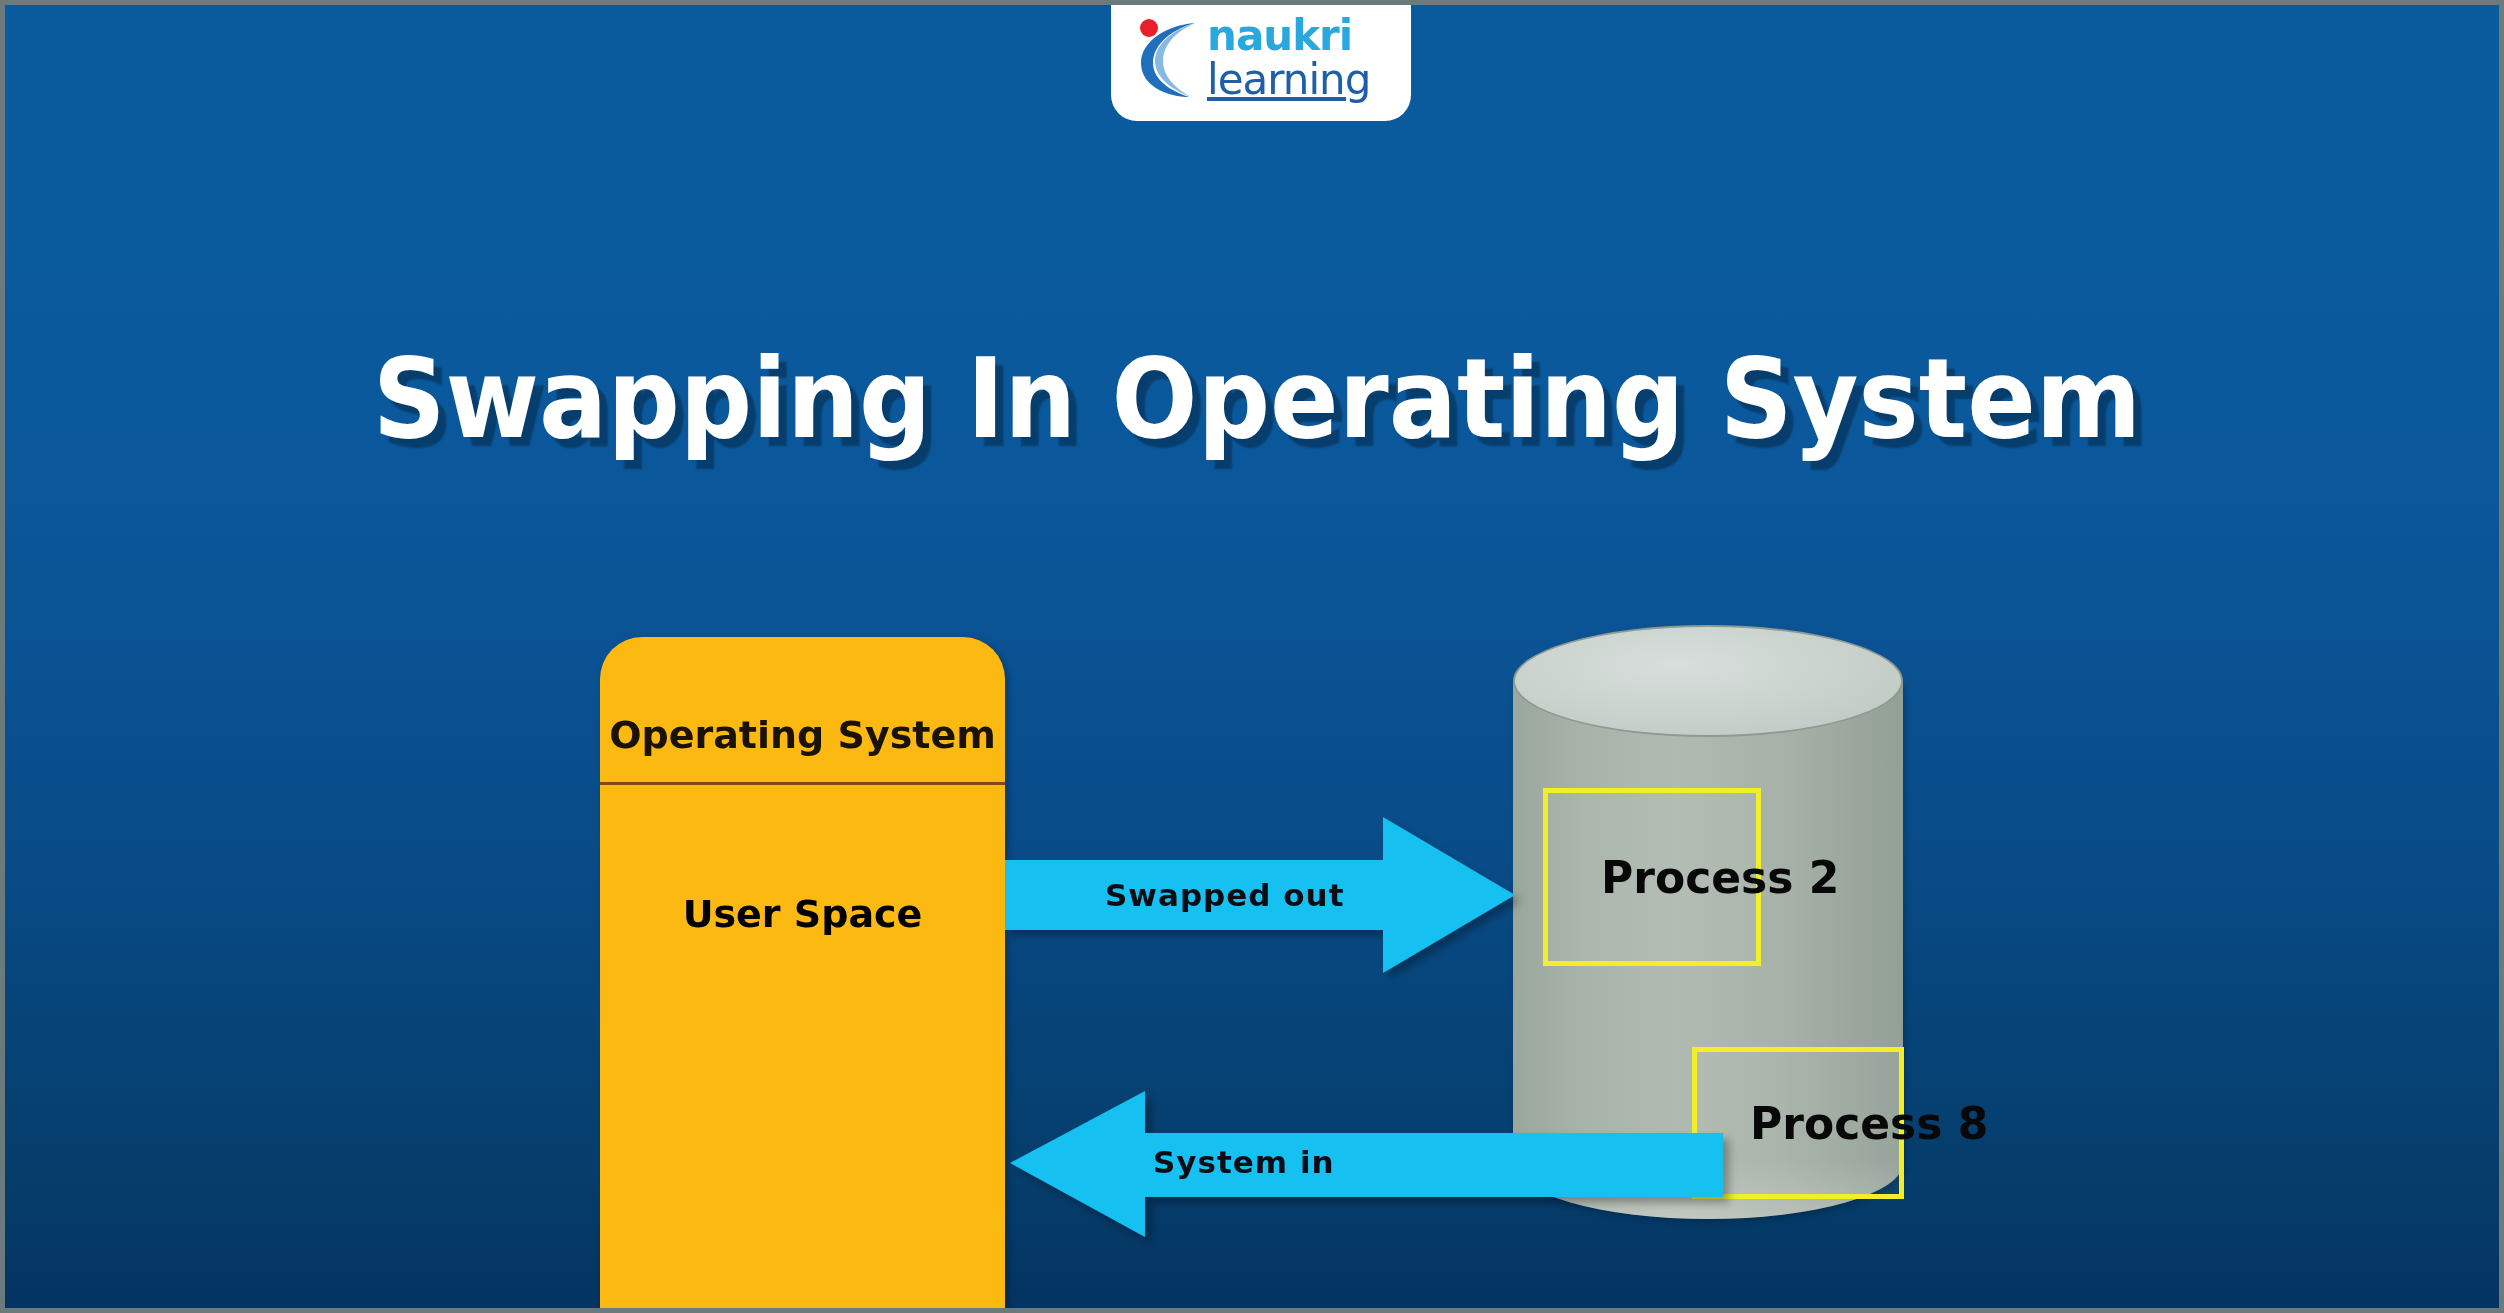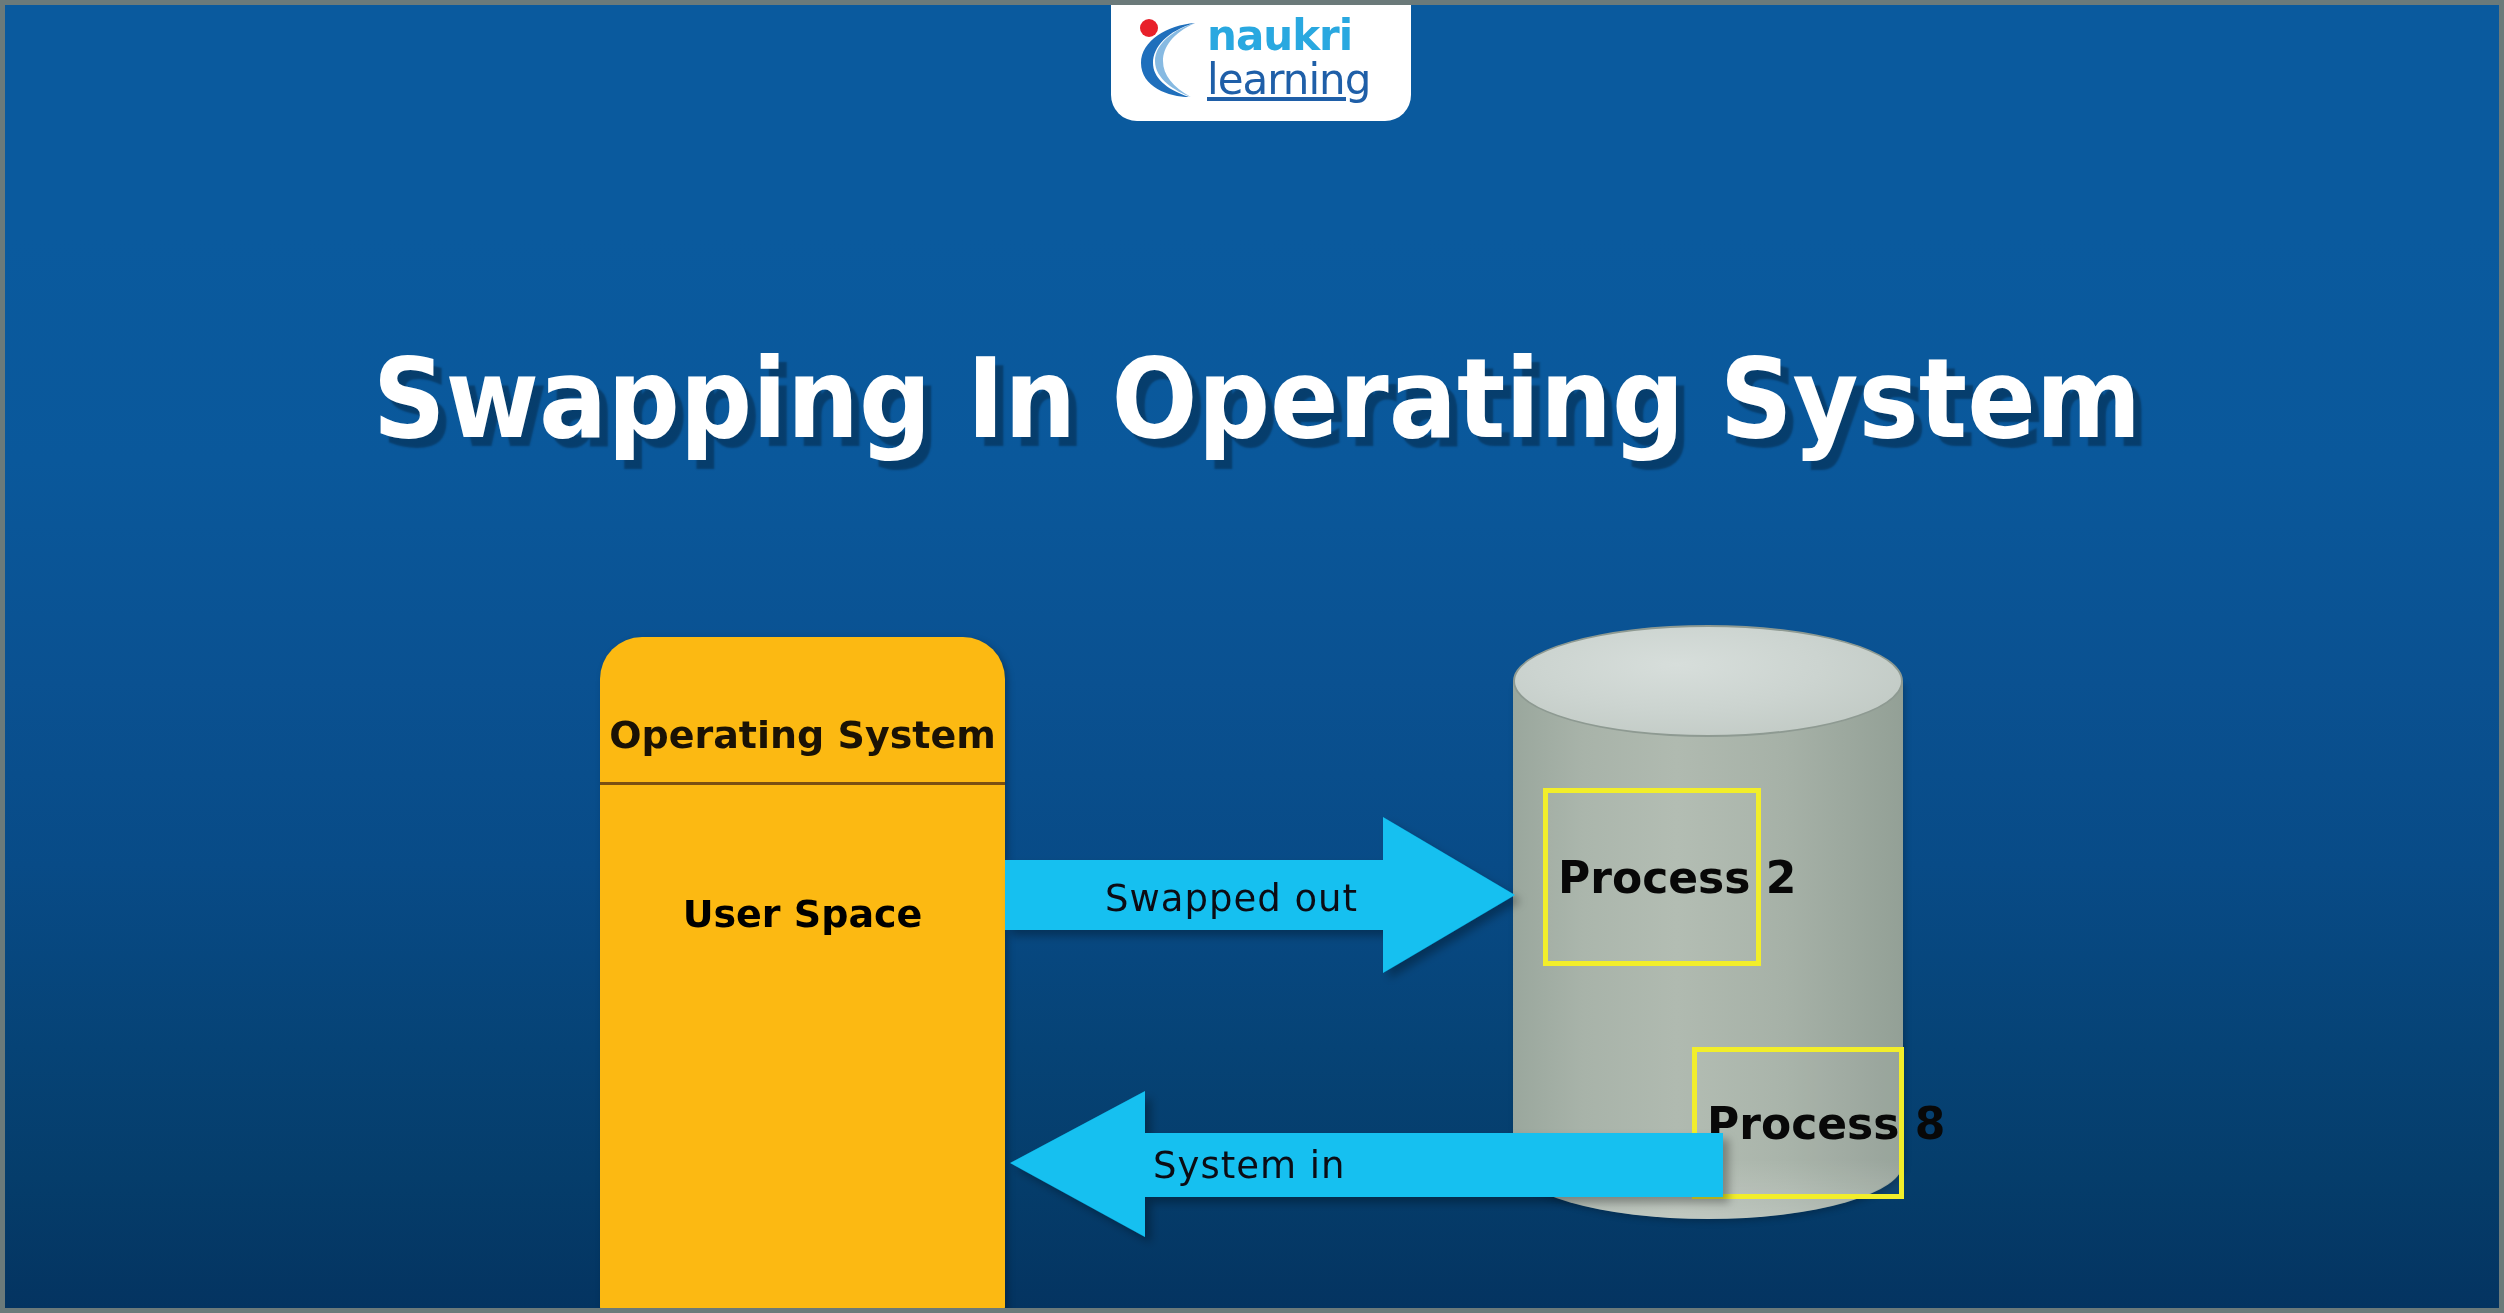--- a/index.html
+++ b/index.html
@@ -191,20 +191,21 @@
   }
 
   
   .process-box {
     position: absolute;
     border: 5px solid #f2ee2a;
     box-sizing: border-box;
     background: rgba(255,255,255,0.045);
     display: flex;
     align-items: center;
+    padding-left: 43px;
   }
   .process-label {
     font-family: "DejaVu Sans", sans-serif;
     font-weight: bold;
     font-size: 44px;
     color: #080808;
     padding-left: 10px;
     white-space: nowrap;
   }
   #process-2-box {
@@ -224,22 +225,22 @@
   .arrow-svg {
     position: absolute;
     overflow: visible;
   }
   #swapped-out-arrow { left: 1000px; top: 800px; }
   #swapped-in-arrow  { left: 1000px; top: 1080px; }
 
   .arrow-label {
     position: absolute;
     font-family: "DejaVu Sans", sans-serif;
-    font-weight: normal;
-    font-size: 37px;
+    font-weight: bold;
+    font-size: 31px;
     color: #0c0c14;
     white-space: nowrap;
     letter-spacing: 1px;
   }
   #swapped-out-label { left: 1100px; top: 872px; }
   #swapped-in-label  { left: 1148px; top: 1139px; }
 </style>
 </head>
 <body>
 

